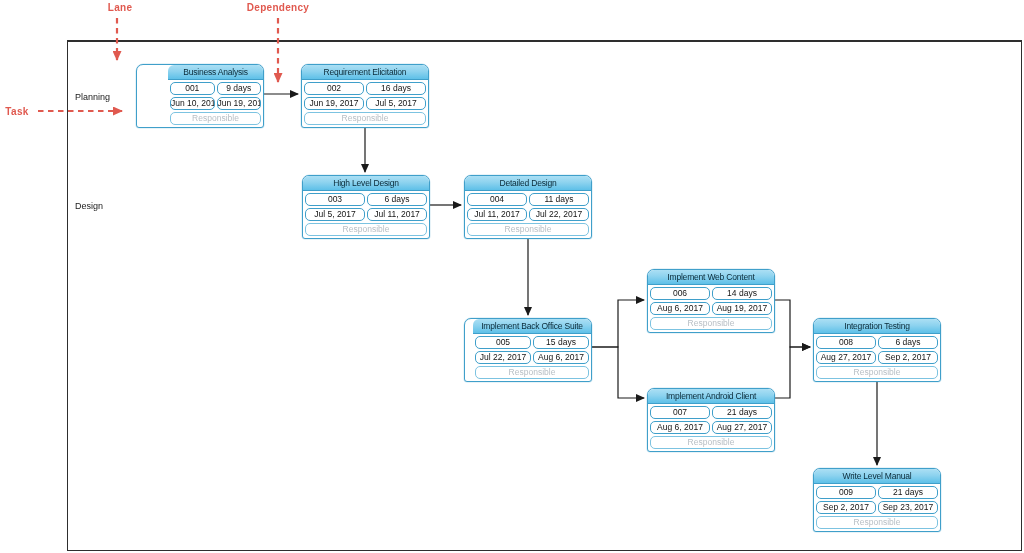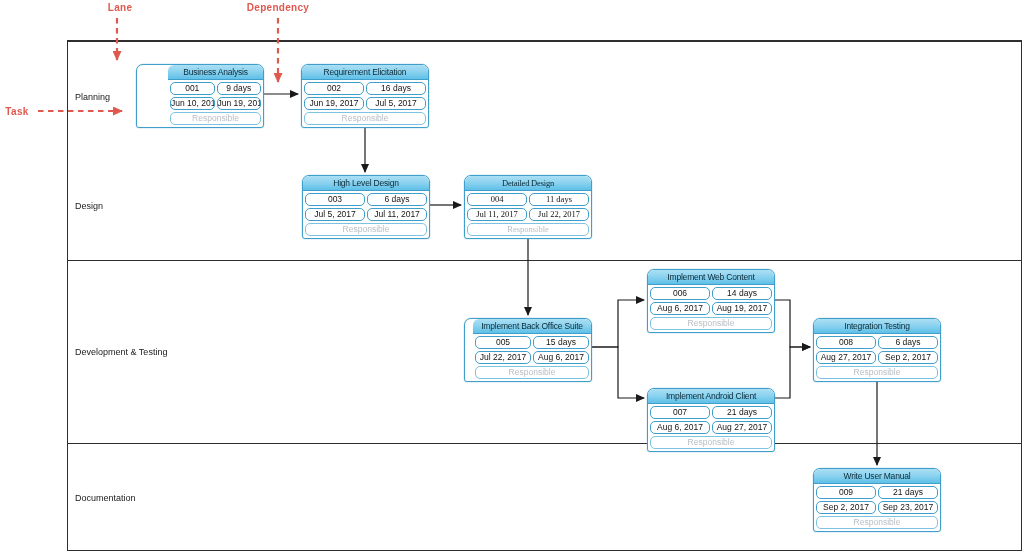--- a/index.html
+++ b/index.html
@@ -54,26 +54,20 @@
 <body>
 
 <div class="stage">
   <div class="lane-frame" id="lane-frame">
       <div class="lane" style="top: 110px; height: 109px;">
         <span class="lane-label">Design</span>
       </div>
       <div class="lane" style="top: 0px; height: 110px;">
         <span class="lane-label">Planning</span>
       </div>
-      <div class="lane" style="top: 219px; height: 183px;">
-        <span class="lane-label">Development &amp; Testing</span>
-      </div>
-      <div class="lane" style="top: 402px; height: 109px;">
-        <span class="lane-label">Documentation</span>
-      </div>
     </div>
   <svg class="layer" id="edge-layer">
     <defs>
       <marker id="arrow-black" markerWidth="9" markerHeight="8" refX="8" refY="4" orient="auto" markerUnits="userSpaceOnUse">
         <path d="M0,0 L9,4 L0,8 z" fill="#1a1a1a"></path>
       </marker>
       <marker id="arrow-red" markerWidth="10" markerHeight="9" refX="9" refY="4.5" orient="auto" markerUnits="userSpaceOnUse">
         <path d="M0,0 L10,4.5 L0,9 z" fill="#e0594f"></path>
       </marker>
     </defs>
@@ -114,21 +108,21 @@
       <div class="card" style="left: 302px; top: 175px;">
         <div class="card-header">High Level Design</div>
         <div class="card-grid">
           <div class="cell">003</div>
           <div class="cell">6 days</div>
           <div class="cell">Jul 5, 2017</div>
           <div class="cell">Jul 11, 2017</div>
           <div class="cell wide">Responsible</div>
         </div>
       </div>
-      <div class="card" style="left: 464px; top: 175px; font-family: Liberation Serif, serif;">
+      <div class="card" style="left: 464px; top: 175px;">
         <div class="card-header">Detailed Design</div>
         <div class="card-grid">
           <div class="cell">004</div>
           <div class="cell">11 days</div>
           <div class="cell">Jul 11, 2017</div>
           <div class="cell">Jul 22, 2017</div>
           <div class="cell wide">Responsible</div>
         </div>
       </div>
       <div class="card" style="left: 464px; top: 318px; padding-left: 8px;">
@@ -165,21 +159,21 @@
         <div class="card-header">Integration Testing</div>
         <div class="card-grid">
           <div class="cell">008</div>
           <div class="cell">6 days</div>
           <div class="cell">Aug 27, 2017</div>
           <div class="cell">Sep 2, 2017</div>
           <div class="cell wide">Responsible</div>
         </div>
       </div>
       <div class="card" style="left: 813px; top: 468px;">
-        <div class="card-header">Write User Manual</div>
+        <div class="card-header">Write Level Manual</div>
         <div class="card-grid">
           <div class="cell">009</div>
           <div class="cell">21 days</div>
           <div class="cell">Sep 2, 2017</div>
           <div class="cell">Sep 23, 2017</div>
           <div class="cell wide">Responsible</div>
         </div>
       </div>
     </div>
   <div id="annot-layer">

